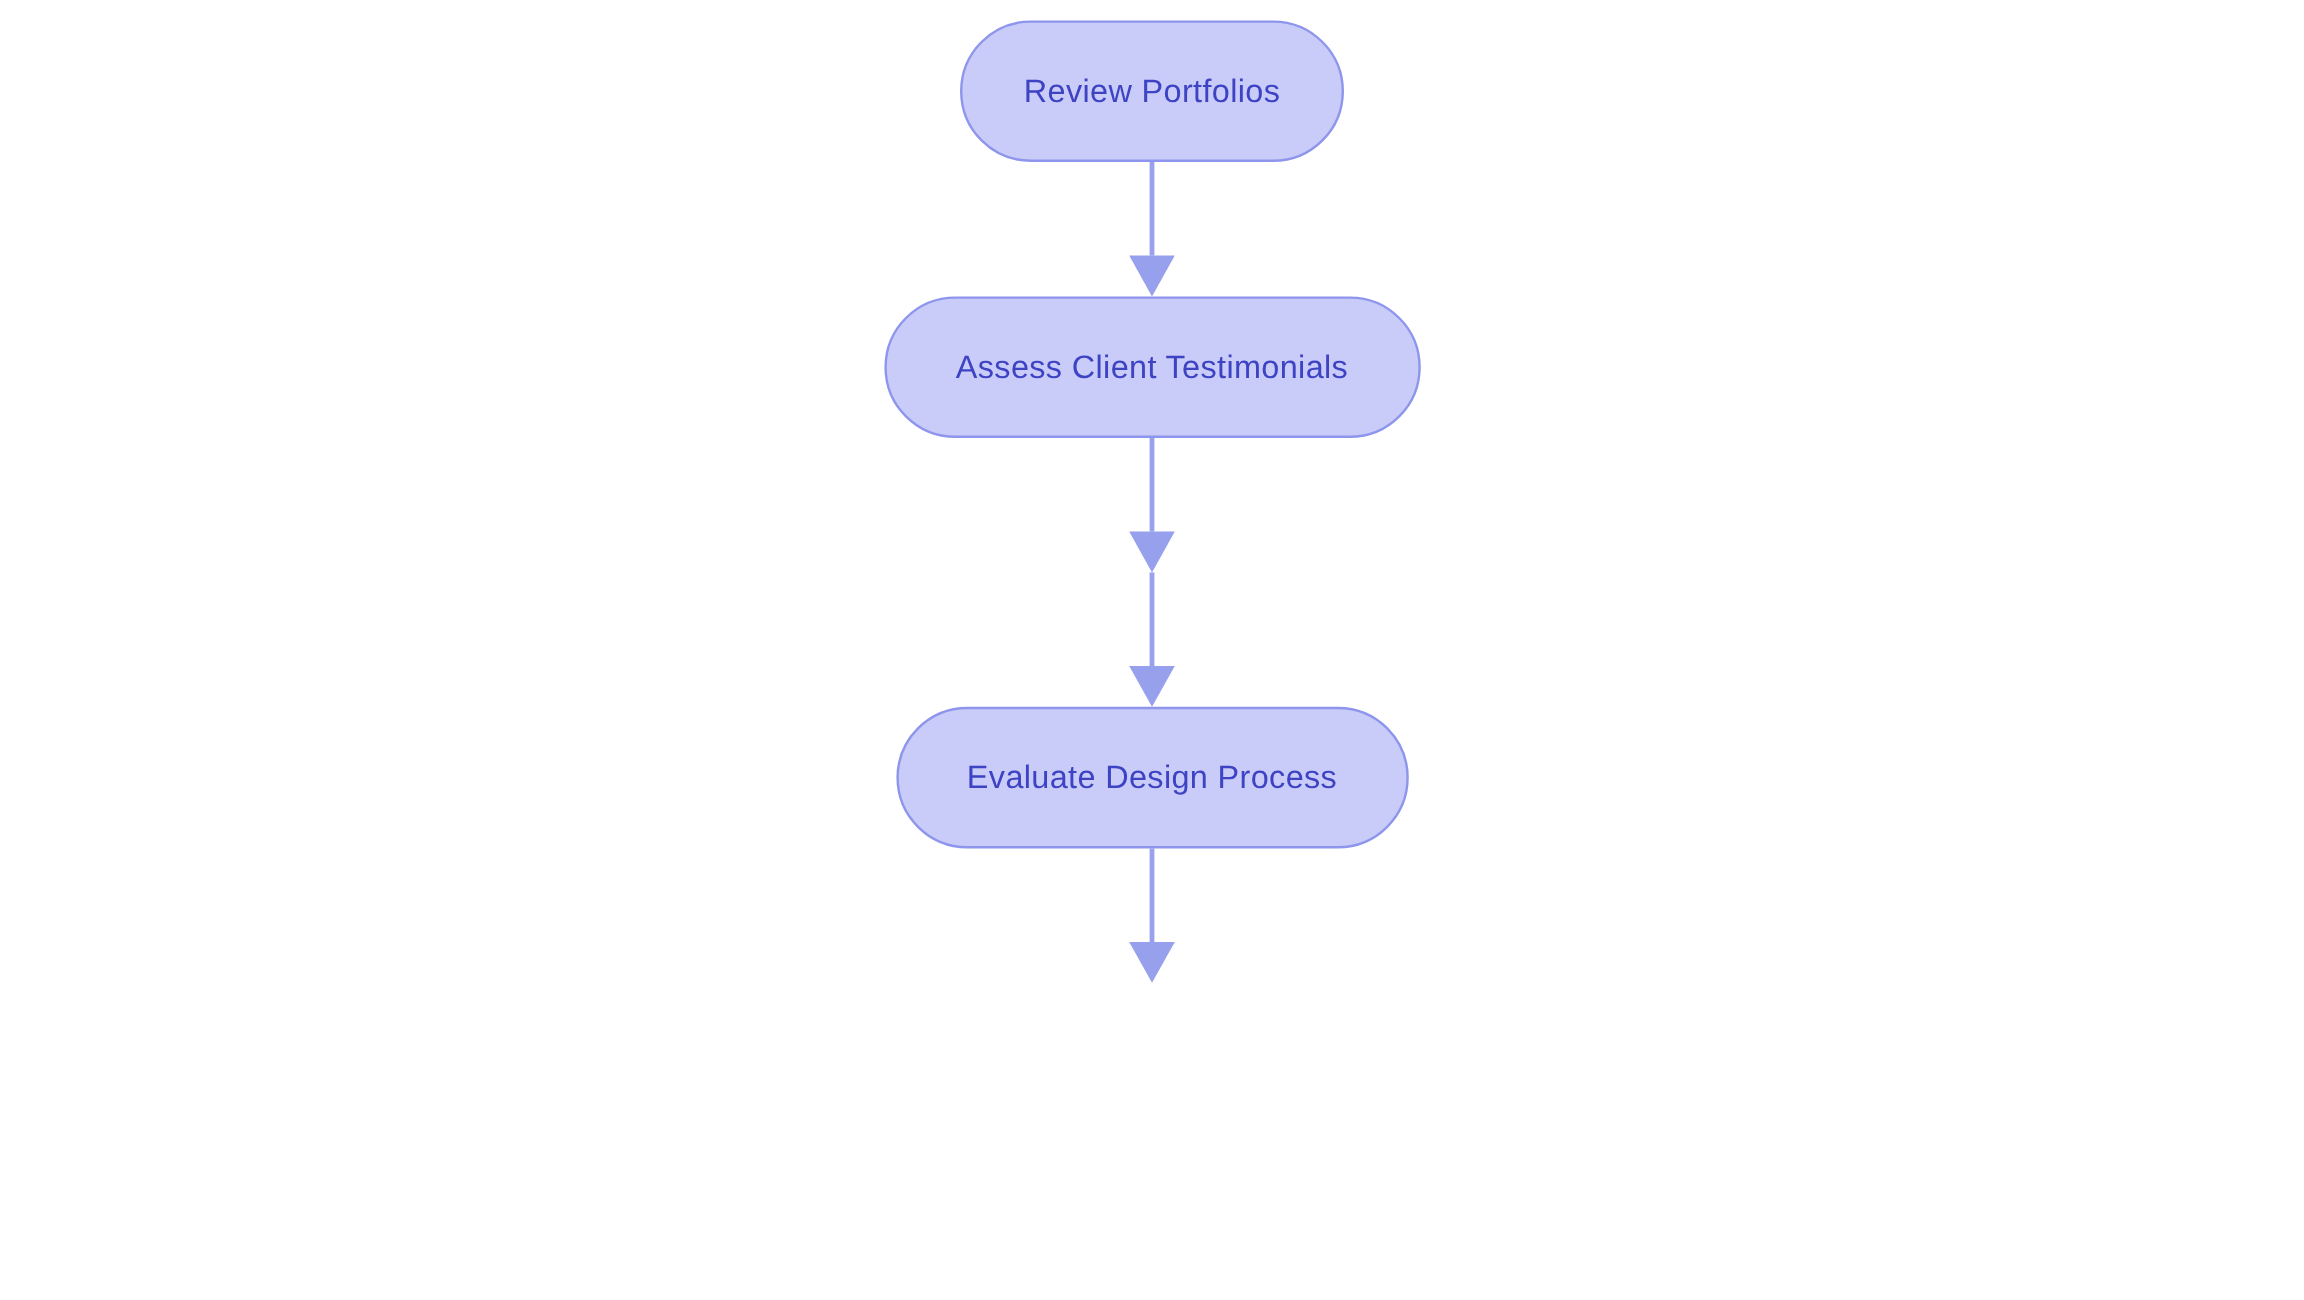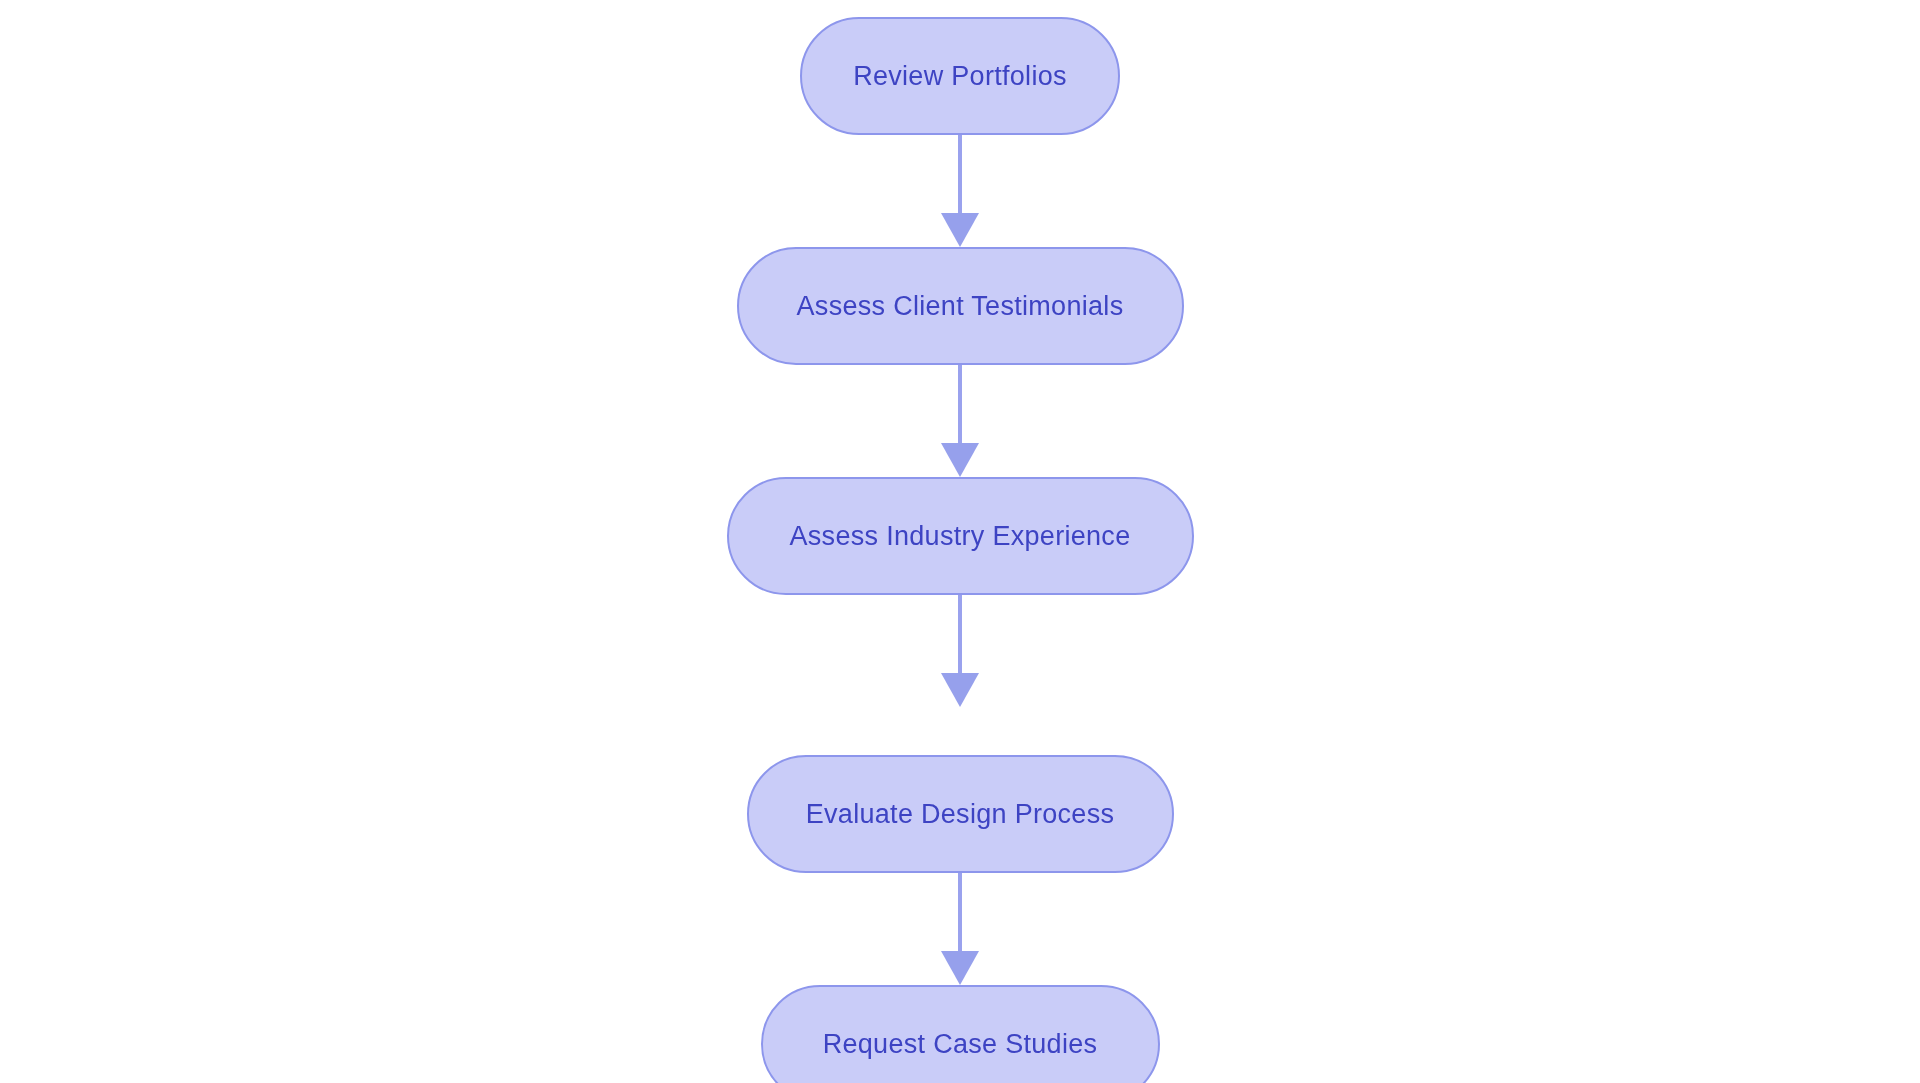--- a/index.html
+++ b/index.html
@@ -72,35 +72,29 @@
 
   <div class="flow-node" style="width:447px;">
     <span>Assess Client Testimonials</span>
   </div>
 
   <div class="flow-arrow">
     <div class="arrow-line"></div>
     <div class="arrow-head"></div>
   </div>
 
-  <div class="flow-node" style="width:467px;">
-    <span>Assess Industry Experience</span>
-  </div>
 
   <div class="flow-arrow">
     <div class="arrow-line"></div>
     <div class="arrow-head"></div>
   </div>
 
-  <div class="flow-node" style="width:427px;margin-top:48px;">
+  <div class="flow-node" style="width:427px;">
     <span>Evaluate Design Process</span>
   </div>
 
   <div class="flow-arrow">
     <div class="arrow-line"></div>
     <div class="arrow-head"></div>
   </div>
 
-  <div class="flow-node" style="width:399px;">
-    <span>Request Case Studies</span>
-  </div>
 
 </div>
 
 </body></html>

